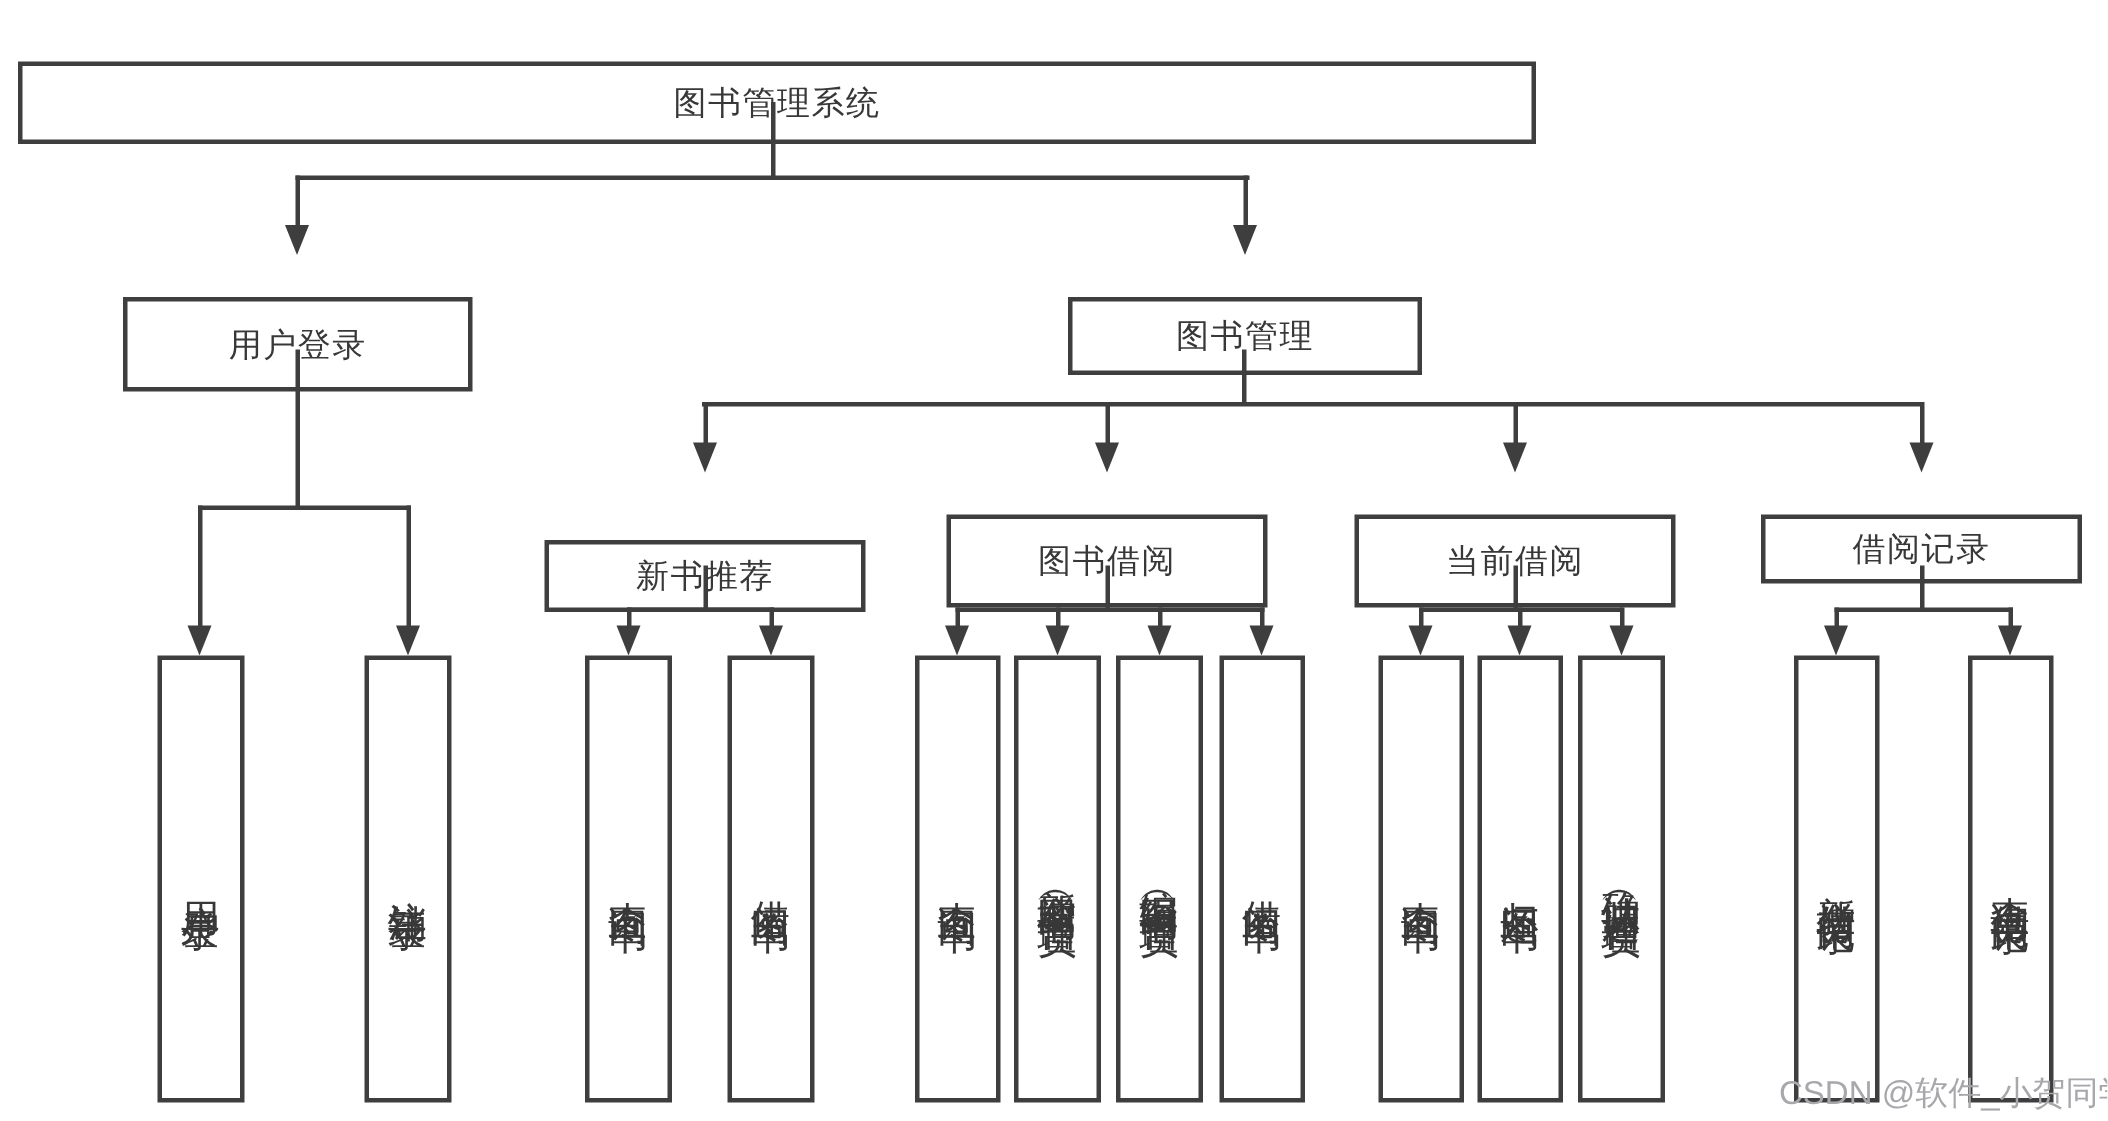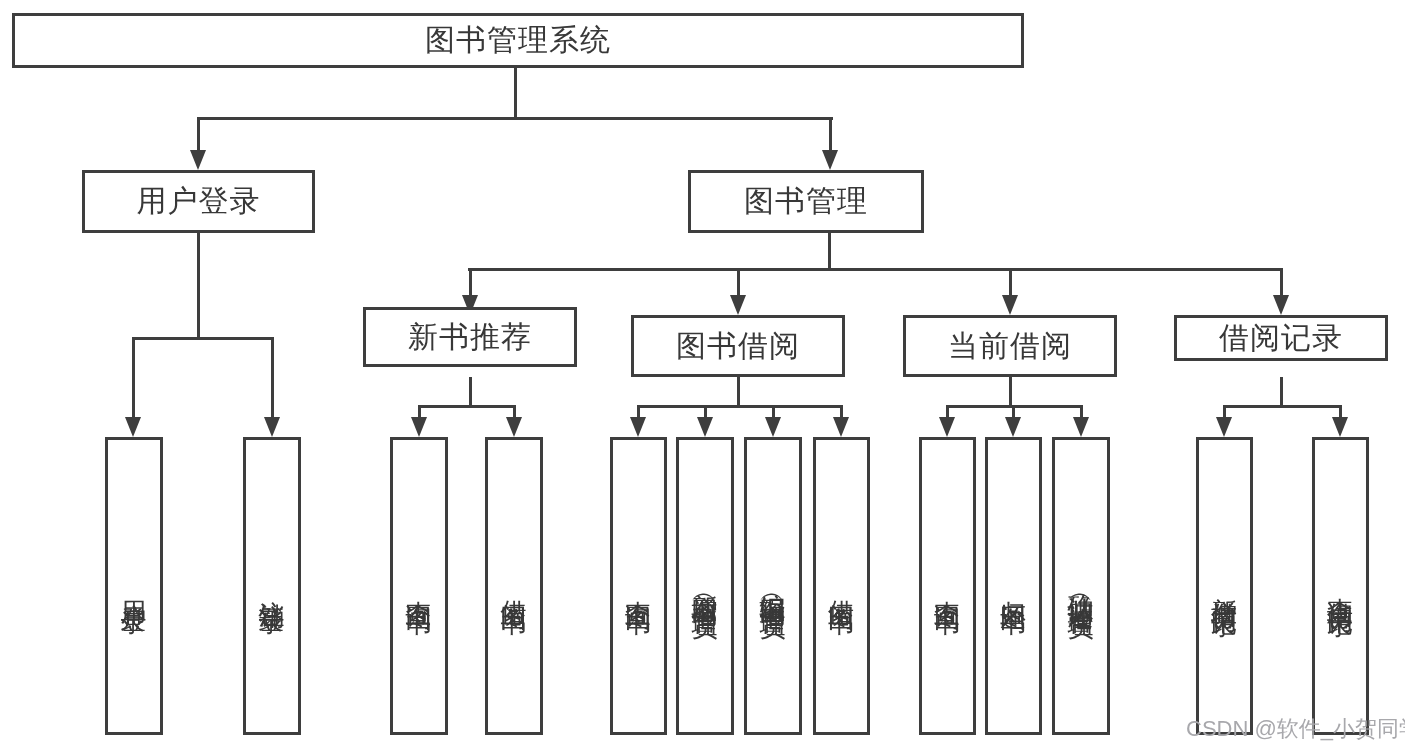--- a/index.html
+++ b/index.html
@@ -5,21 +5,21 @@
   html,body { margin:0; padding:0; background:#ffffff; }
   .canvas {
     position:relative; width:1405px; height:747px; background:#ffffff;
     font-family:"Liberation Sans", sans-serif; overflow:hidden;
   }
   .node {
     position:absolute; box-sizing:border-box;
     border:3px solid #3e3e3e; background:#ffffff; color:#383838;
     display:flex; align-items:center; justify-content:center;
   }
-  .node.h { font-size:30px; letter-spacing:1px; white-space:nowrap; }
+  .node.h { font-size:22px; letter-spacing:1px; white-space:nowrap;margin-top:28px; }
   .node.v span {
     writing-mode:vertical-rl; text-orientation:mixed;
     font-size:26px; letter-spacing:3px; line-height:1; white-space:nowrap;
   }
   .vline { position:absolute; width:3px; background:#3e3e3e; }
   .hline { position:absolute; height:3px; background:#3e3e3e; }
   .arrow {
     position:absolute; width:0; height:0;
     border-left:8px solid transparent; border-right:8px solid transparent;
     border-top:20px solid #3e3e3e;
@@ -41,21 +41,21 @@
   <div class="vline" style="left:514px;top:68px;height:50px;"></div>
   <div class="hline" style="left:197px;top:117px;width:636px;"></div>
   <div class="vline" style="left:197px;top:117px;height:36px;"></div>
   <div class="arrow" style="left:190px;top:150px;"></div>
   <div class="vline" style="left:829px;top:117px;height:36px;"></div>
   <div class="arrow" style="left:822px;top:150px;"></div>
 
   <div class="node h" style="left:82px;top:170px;width:233px;height:63px;">
     <span>用户登录</span>
   </div>
-  <div class="node h" style="left:688px;top:170px;width:236px;height:63px;">
+  <div class="node h" style="left:712px;top:170px;width:236px;height:52px;">
     <span>图书管理</span>
   </div>
 
   <div class="vline" style="left:197px;top:233px;height:106px;"></div>
   <div class="hline" style="left:132px;top:337px;width:142px;"></div>
   <div class="vline" style="left:132px;top:337px;height:84px;"></div>
   <div class="arrow" style="left:125px;top:417px;"></div>
   <div class="vline" style="left:271px;top:337px;height:84px;"></div>
   <div class="arrow" style="left:264px;top:417px;"></div>
 
@@ -63,21 +63,21 @@
   <div class="hline" style="left:468px;top:268px;width:814px;"></div>
   <div class="vline" style="left:469px;top:268px;height:30px;"></div>
   <div class="arrow" style="left:462px;top:295px;"></div>
   <div class="vline" style="left:737px;top:268px;height:30px;"></div>
   <div class="arrow" style="left:730px;top:295px;"></div>
   <div class="vline" style="left:1009px;top:268px;height:30px;"></div>
   <div class="arrow" style="left:1002px;top:295px;"></div>
   <div class="vline" style="left:1280px;top:268px;height:30px;"></div>
   <div class="arrow" style="left:1273px;top:295px;"></div>
 
-  <div class="node h" style="left:363px;top:307px;width:214px;height:60px;">
+  <div class="node h" style="left:363px;top:332px;width:214px;height:48px;">
     <span>新书推荐</span>
   </div>
   <div class="node h" style="left:903px;top:315px;width:214px;height:62px;">
     <span>当前借阅</span>
   </div>
   <div class="node h" style="left:631px;top:315px;width:214px;height:62px;">
     <span>图书借阅</span>
   </div>
   <div class="node h" style="left:1174px;top:315px;width:214px;height:46px;">
     <span>借阅记录</span>

